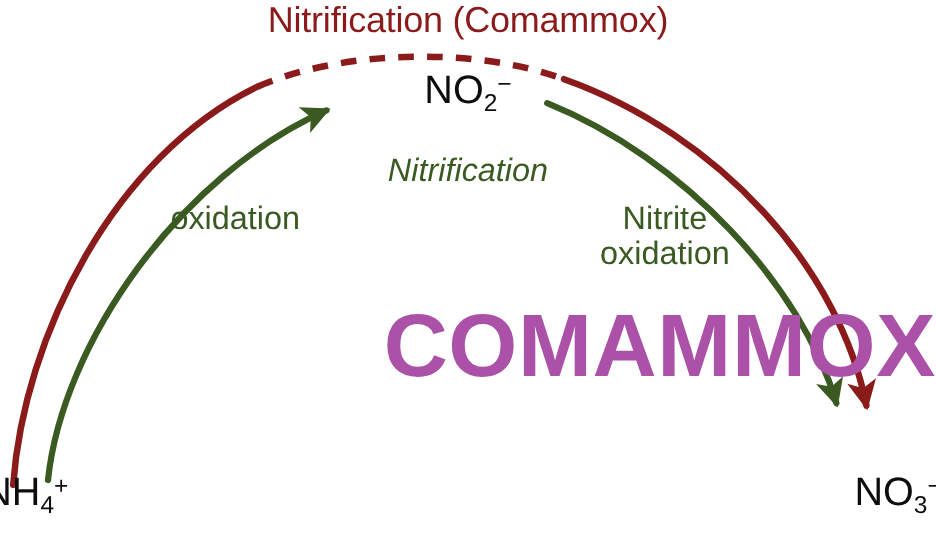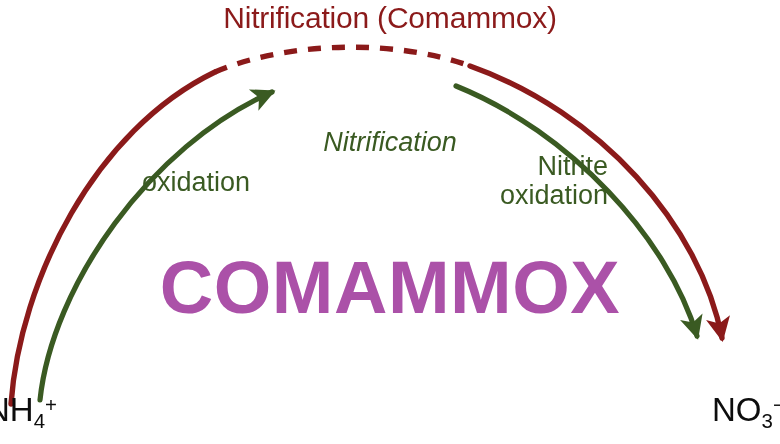--- a/index.html
+++ b/index.html
@@ -76,38 +76,38 @@
     font-style: italic;
   }
   #ammonia-oxidation-label {
     left: 142px;
     top: 168px;
     font-size: 27px;
     text-align: left;
   }
   #nitrite-oxidation-label {
     left: 500px;
-    top: 152px;
+    top: 168px;
     font-size: 27px;
-    text-align: right;
+    text-align: center;
   }
   .sub {
     font-size: 0.62em;
     vertical-align: -0.32em;
   }
   .sup {
     font-size: 0.62em;
     vertical-align: 0.46em;
   }
   
   #comammox-title {
     left: 0;
     width: 780px;
     top: 248px;
-    text-align: center;
+    text-align: right;
     font-size: 74px;
     font-weight: bold;
     color: #ab51a8;
     letter-spacing: 0.5px;
   }
 </style>
 </head>
 <body>
 
 <div id="stage">
@@ -131,20 +131,21 @@
 
     <path d="M 470 66 C 600 112 700 225 722 338" fill="none" stroke="#8b1a1a" stroke-width="5.4" stroke-linecap="round" marker-end="url(#arrow-red-down)"></path>
 
     <path d="M 40 400 C 52 286 150 146 272 92" fill="none" stroke="#3a5a22" stroke-width="5.2" stroke-linecap="round" marker-end="url(#arrow-green-right)"></path>
 
     <path d="M 456 86 C 570 132 668 238 697 336" fill="none" stroke="#3a5a22" stroke-width="5.2" stroke-linecap="round" marker-end="url(#arrow-green-down)"></path>
   </svg>
 
   <div class="lbl" id="title-label">Nitrification (Comammox)</div>
 
+  <div class="lbl" id="no2-label"><span>NO</span><span class="sub">2</span><span class="sup">−</span></div>
 
   <div class="lbl green-lbl" id="nitrification-label">Nitrification</div>
 
   <div class="lbl green-lbl" id="ammonia-oxidation-label">
       <div>oxidation</div>
     </div>
 
   <div class="lbl green-lbl" id="nitrite-oxidation-label">
       <div>Nitrite</div>
       <div>oxidation</div>

